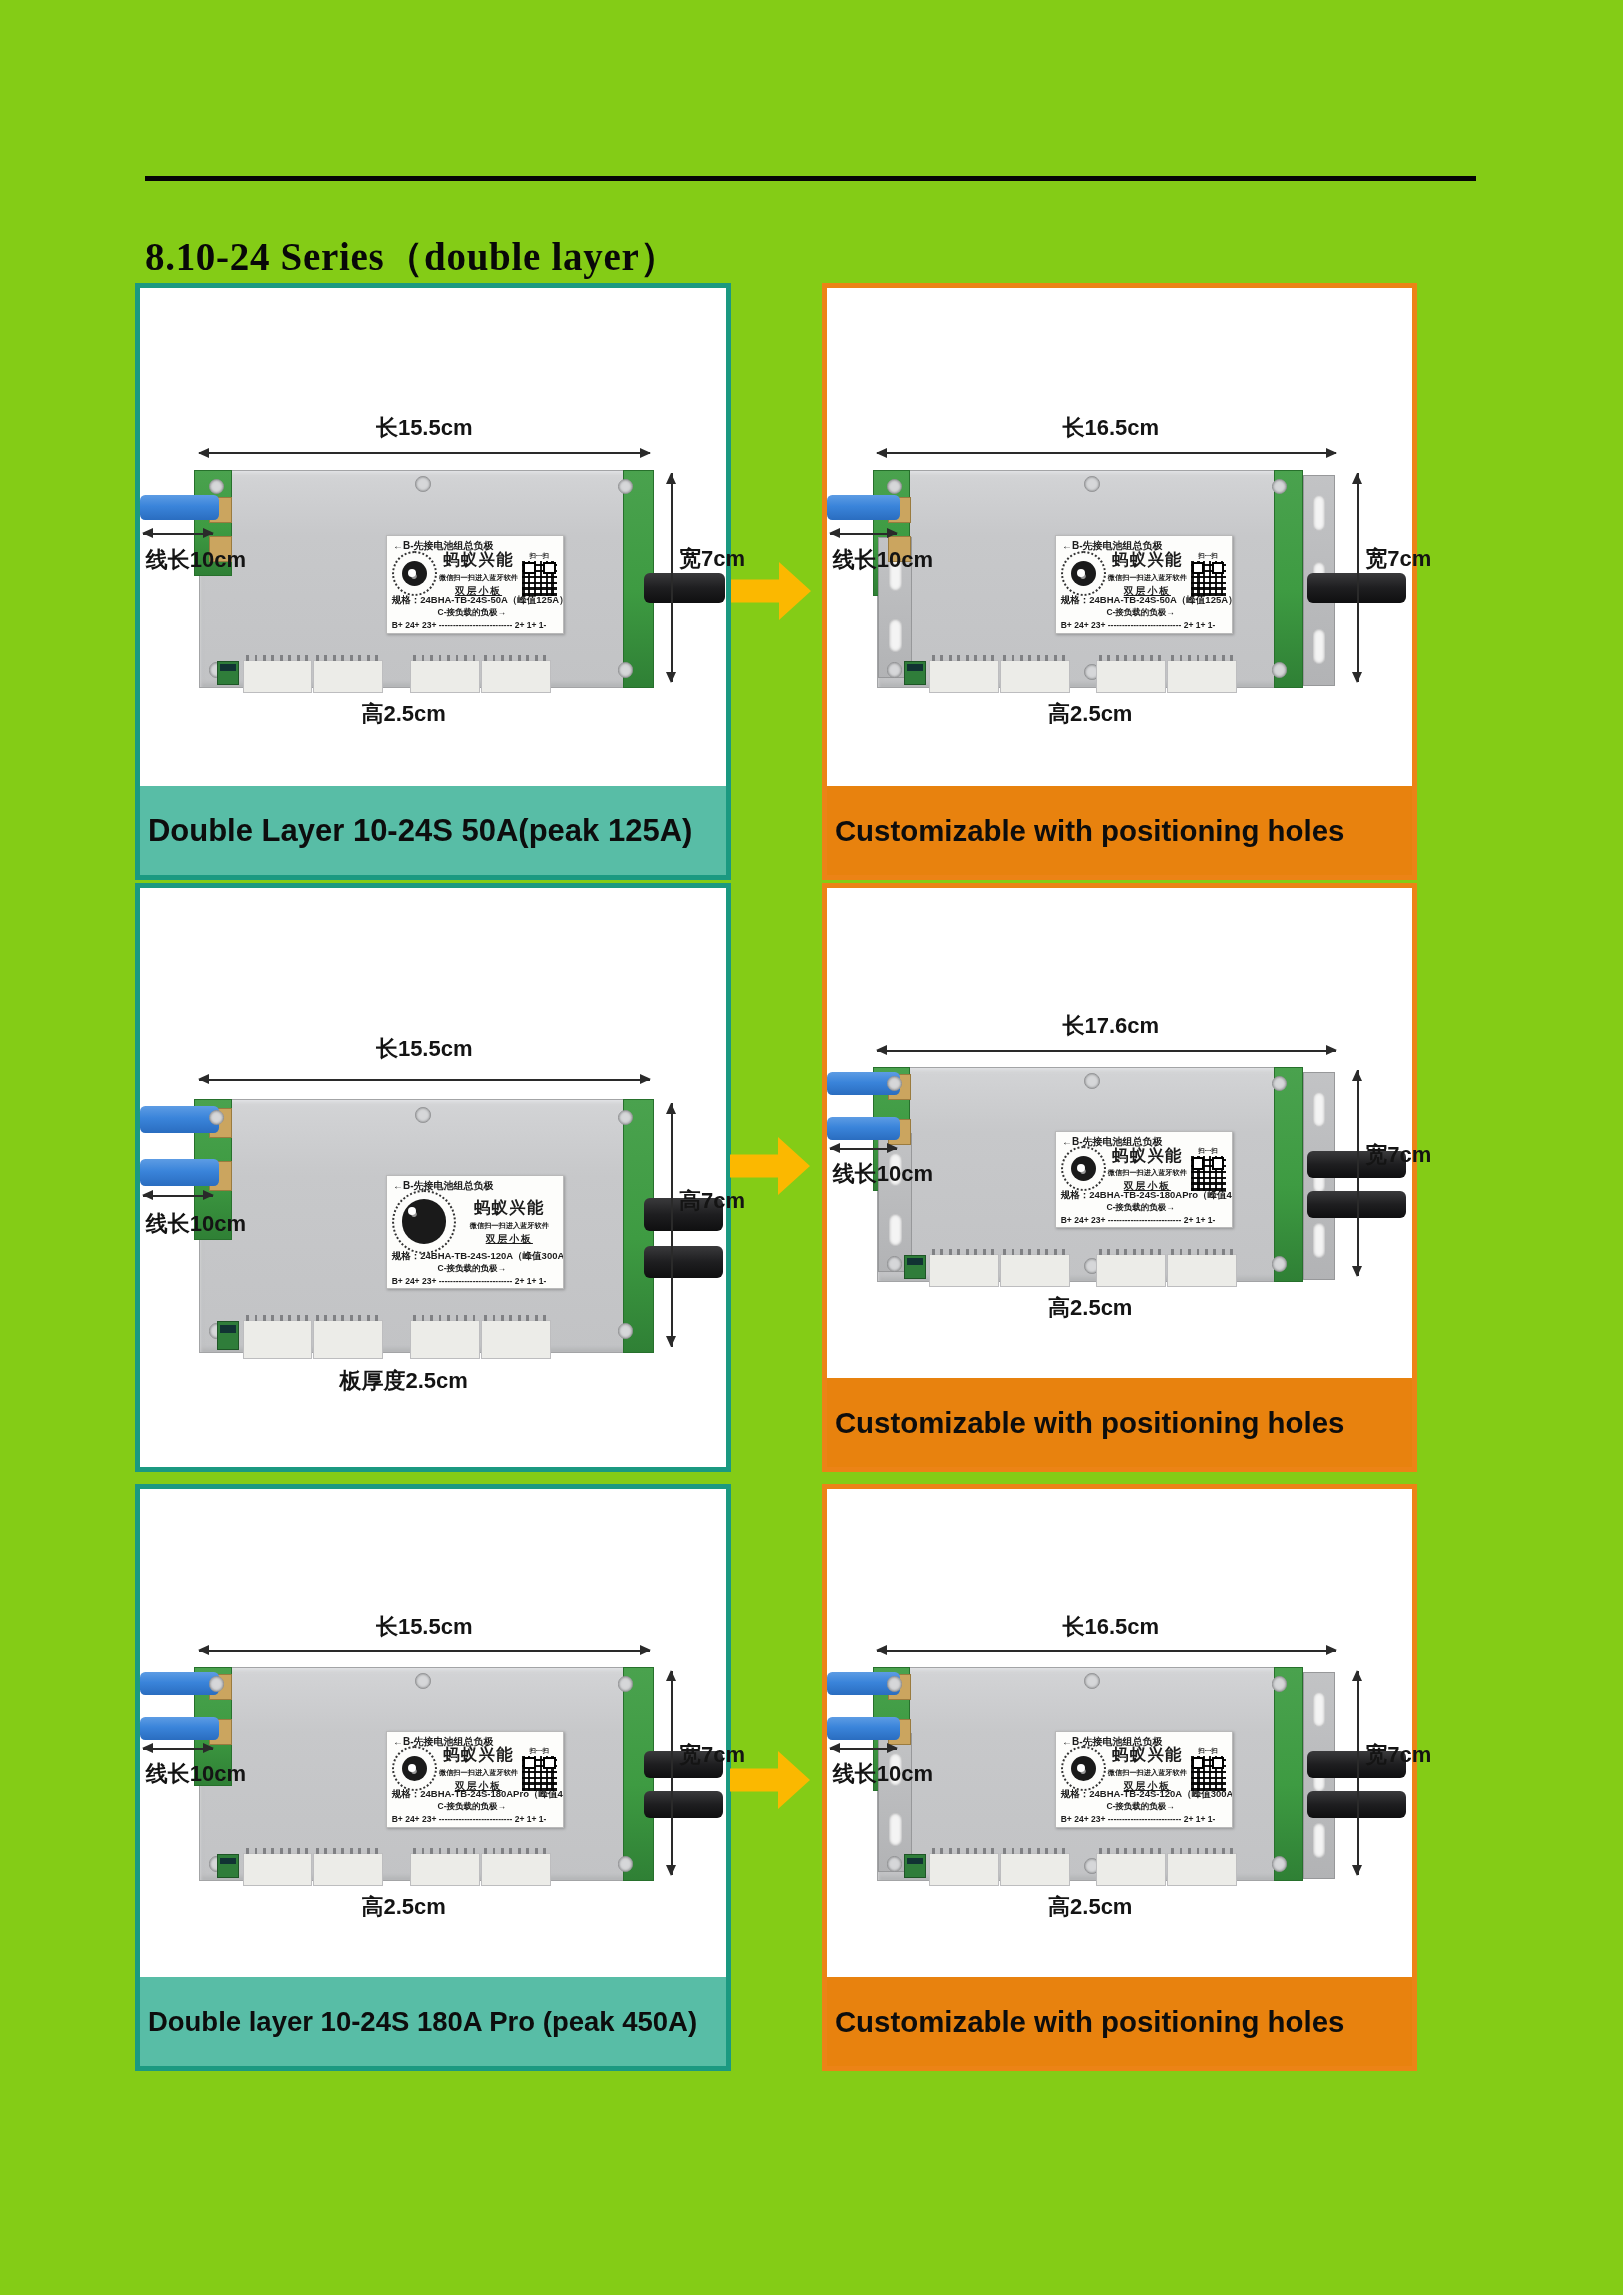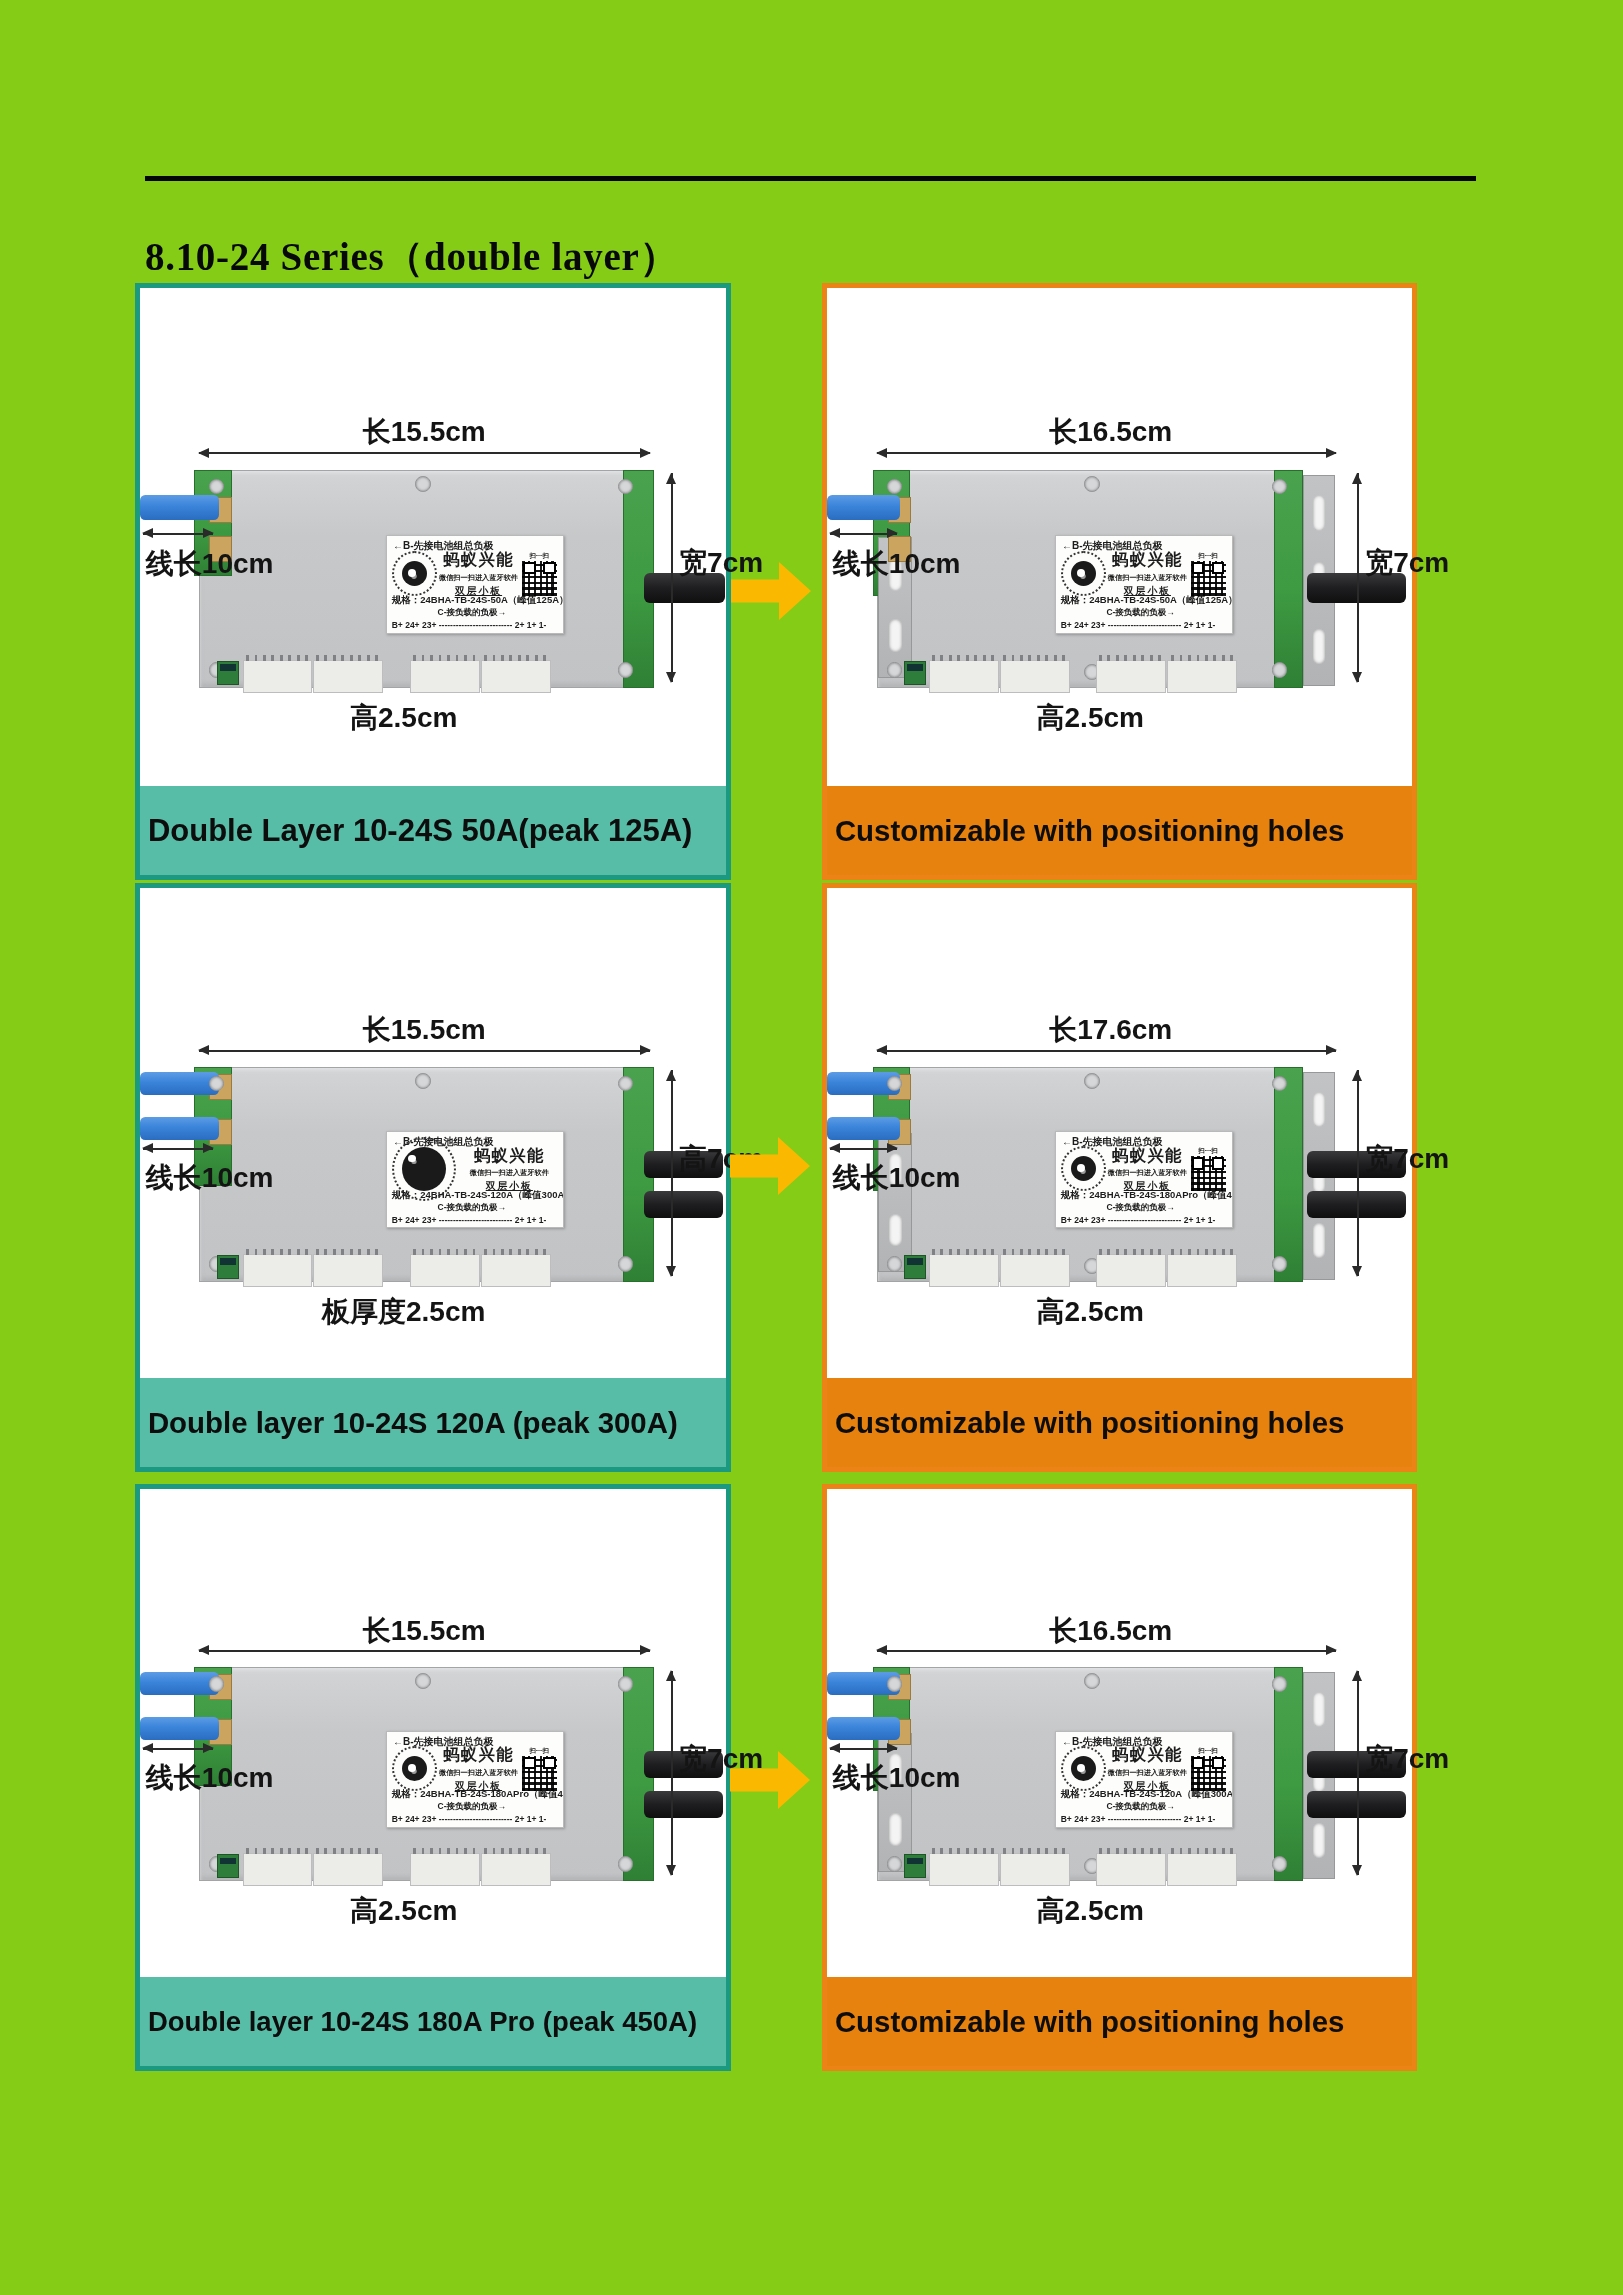--- a/index.html
+++ b/index.html
@@ -70,21 +70,21 @@
   .dimh::after{content:"";position:absolute;right:-0.7px;top:-4.6px;border:5.2px solid transparent;
                border-left:11.8px solid #2a2a2a;border-right:0;}
   .dimv{position:absolute;width:2px;background:#2a2a2a;}
   .dimv::before{content:"";position:absolute;top:-0.7px;left:-4.6px;border:5.2px solid transparent;
                 border-bottom:11.8px solid #2a2a2a;border-top:0;}
   .dimv::after{content:"";position:absolute;bottom:-0.7px;left:-4.6px;border:5.2px solid transparent;
                border-top:11.8px solid #2a2a2a;border-bottom:0;}
   .dim-top{left:10%;top:33%;width:77%;}
   .holes .dim-top{left:8.5%;width:78.5%;}
   .dimv.rside{left:90.6%;top:37.2%;height:42%;}
-  .dlabel{position:absolute;font-size:28px;font-weight:600;color:#141414;white-space:nowrap;}
+  .dlabel{position:absolute;font-size:22px;font-weight:600;color:#141414;white-space:nowrap;}
   .toplab{left:10%;top:25.2%;width:77%;text-align:center;}
   .botlab{left:10%;top:82.6%;width:70%;text-align:center;}
   .rlab{left:92%;top:51.5%;}
   .wlab{left:1%;}
 
   
   .sticker{position:absolute;left:42%;top:49.5%;width:30%;height:19.5%;background:#fdfdfb;
            border:0.7px solid #b9b9b9;box-shadow:0.7px 1.3px 2.6px rgba(0,0,0,.25);overflow:hidden;
            display:flex;flex-direction:column;color:#1c1c1c;}
   .holes .sticker{left:39%;}
@@ -269,23 +269,20 @@
       <div class="cable" style="left:86%;top:61.8%;width:13.5%;height:5.6%"></div>
       <div class="dimv rside"></div>
       <div class="dlabel rlab">高7cm</div>
       <div class="term"></div>
       <div class="conn cA"></div>
       <div class="conn cB"></div>
       <div class="conn cC"></div>
       <div class="conn cD"></div>
       <div class="dlabel botlab">板厚度2.5cm</div>
     </div>
-    <div class="caption tealcap">
-      <span style="font-size:29.4px">Double layer 10-24S 120A (peak 300A)</span>
-    </div>
   </section>
 
   <section class="panel orange" style="left:822px;top:883px;width:585px;height:579px">
     <div class="scene holes">
       <div class="dlabel toplab">长17.6cm</div>
       <div class="dimh dim-top"></div>
       <div class="board"></div>
       <div class="gstrip gl"></div>
       <div class="gstrip gr"></div>
       <div class="flange fl">

